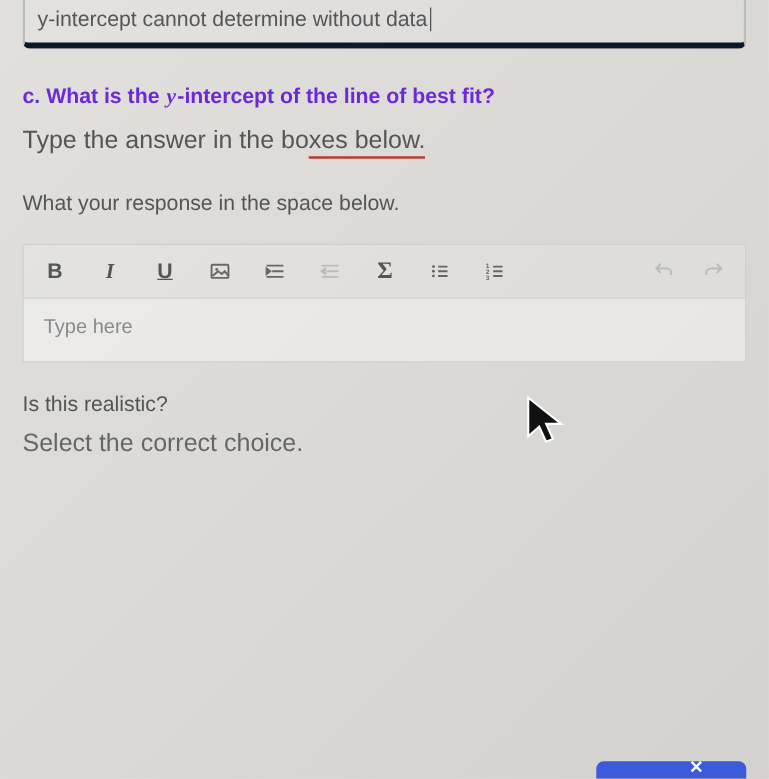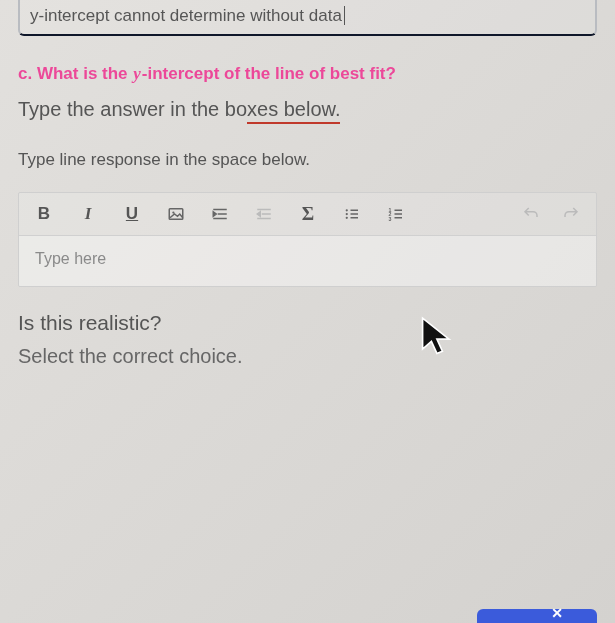--- a/index.html
+++ b/index.html
@@ -9,36 +9,36 @@
     overflow: hidden;
     font-family: -apple-system, BlinkMacSystemFont, "Segoe UI", Arial, sans-serif;
     background: linear-gradient(135deg, #e2e0dd 0%, #d4d2cf 100%);
     color: #3b3b3b;
   }
   .page { padding: 0 18px 0 18px; position: relative; height: 100%; }
 
   
   .top-box {
     border-left: 2px solid #b9bcc1;
-    border-bottom: 2px solid #0f172a;
+    border-bottom: 5px solid #0f172a;
     border-right: 2px solid #b9bcc1;
     border-radius: 0 0 6px 6px;
     padding: 6px 10px 8px 10px;
     margin-bottom: 28px;
     background: rgba(255,255,255,0.08);
   }
   .top-box span {
     font-size: 17px;
     color: #565656;
     font-weight: 500;
     border-right: 1px solid #555;
     padding-right: 2px;
   }
 
-  .qc { font-size: 17px; color: #ec4899; font-weight: 600; margin-bottom: 14px; }
+  .qc { font-size: 17px; color: #6d28d9; font-weight: 600; margin-bottom: 14px; }
   .qc .ital { font-style: italic; font-family: Georgia, serif; margin: 0 1px; }
 
   .instr { font-size: 20px; color: #555; margin-bottom: 26px; }
   .underline-red {
     border-bottom: 2px solid #c0392b;
     padding-bottom: 1px;
     display: inline-block;
   }
 
   .intercept-row { display:flex; align-items:center; gap:6px; margin-bottom: 30px; }
@@ -72,21 +72,21 @@
   .tb-item svg { width:18px; height:18px; }
   .tb-group-right { margin-left:auto; display:flex; gap:18px; }
 
   .editor-body {
     padding: 14px 16px 18px 16px;
     min-height: 46px;
     background: rgba(255,255,255,0.3);
   }
   .editor-body .placeholder { color:#8a8a8a; font-size:16px; }
 
-  .q3 { font-size:21px; color:#555; margin-top:24px; margin-bottom:10px; }
+  .q3 { font-size:17px; color:#555; margin-top:24px; margin-bottom:10px; }
   .q3-instr { font-size:20px; color:#666; margin-bottom: 12px; }
 
   
   .blue-bar { position:absolute; bottom:0; right:18px; width:120px; height:14px;
               background:#3b5bdb; border-radius:6px 6px 0 0; }
   .x-mark { position:absolute; bottom:2px; right:52px; color:#fff; font-size:14px; font-weight:bold; }
 
   
   .cursor {
     position:absolute;
@@ -105,21 +105,21 @@
 
 <div class="qc">
   <span>c. What is the </span><span class="ital">y</span><span>-intercept of the line of best fit?</span>
 </div>
 
 <div class="instr">
   <span>Type the answer in the bo</span><span class="underline-red">xes below.</span>
 </div>
 
 
-<div class="q2-instr">Type line response in the space below.</div>
+<div class="q2-instr">What your response in the space below.</div>
 
 <div class="editor">
   <div class="toolbar">
     <div class="tb-item">B</div>
     <div class="tb-item ital">I</div>
     <div class="tb-item und">U</div>
     <div class="tb-item">
       <svg viewBox="0 0 24 24">
             <rect x="3" y="5" width="18" height="14" rx="1" fill="none" stroke="#666" stroke-width="2"></rect>
             <circle cx="8.5" cy="10" r="1.5" fill="#666"></circle>

